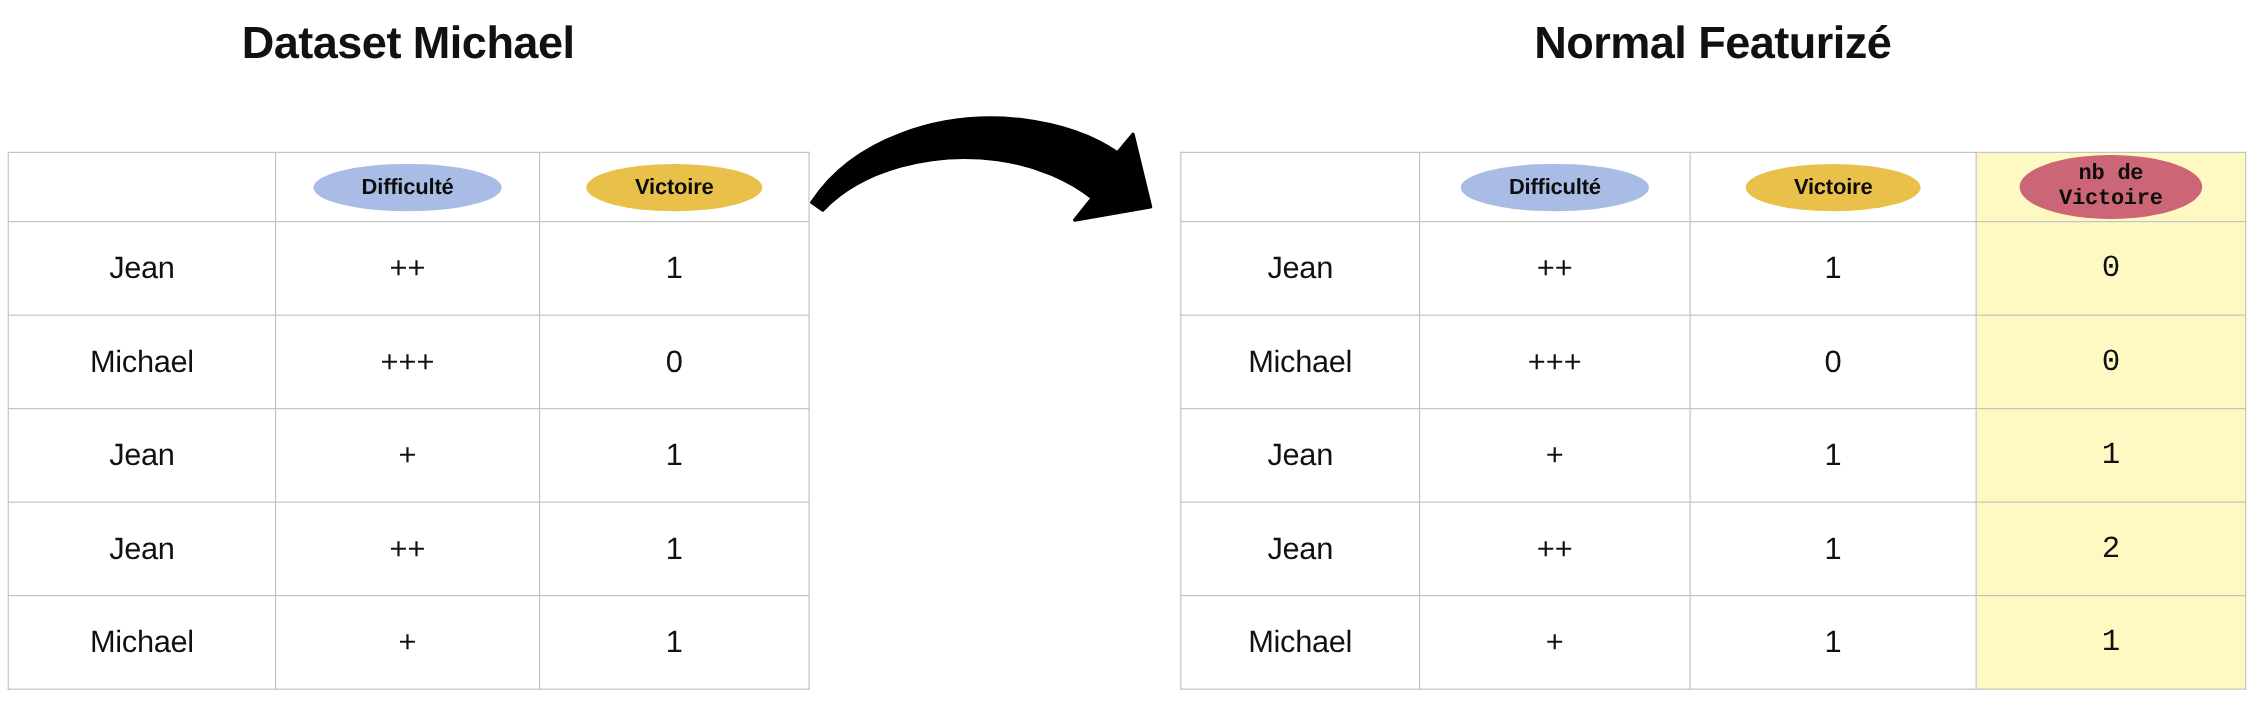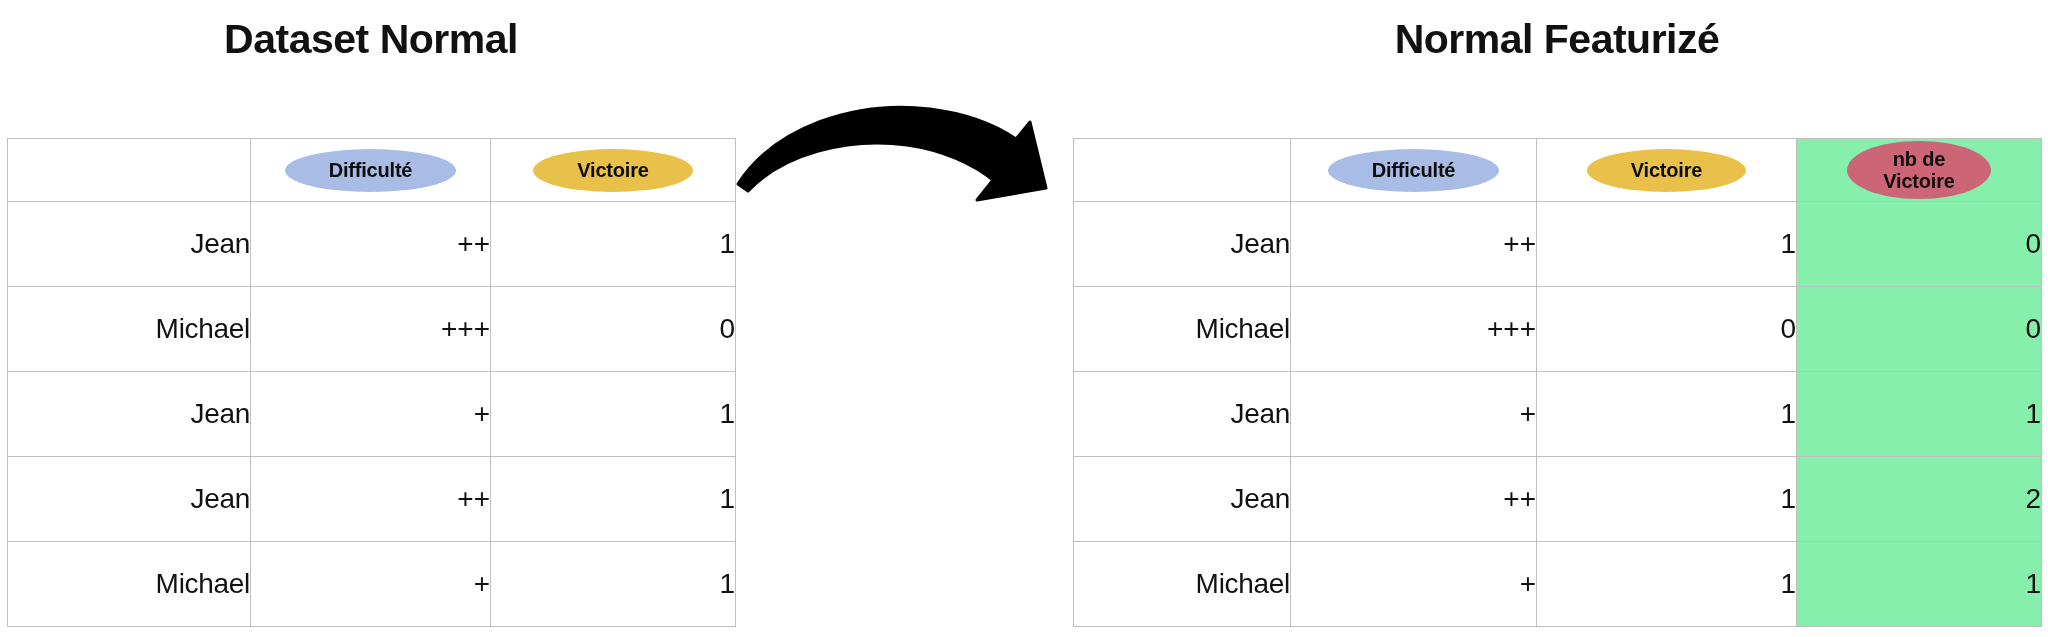--- a/index.html
+++ b/index.html
@@ -55,37 +55,38 @@
     border: 1px solid #bfbfbf;
     padding: 0;
     text-align: center;
     vertical-align: middle;
     font-weight: 400;
     font-size: 28px;
     color: #111111;
   }
 
   table.ds tr.header-row td { height: 62px; margin-top: 40px; }
-  table.ds tr.data-row  td { height: 84px; text-align: right; }
+  table.ds tr.data-row  td { height: 84px; }
 
   td.name-cell {
     text-align: left;
     padding-left: 16px;
     font-weight: 700;
     font-size: 30px;
     letter-spacing: -0.3px;
     vertical-align: top;
     padding-top: 14px;
   }
   td.val-cell {
     vertical-align: top;
     padding-top: 16px;
   }
   td.highlight {
-    background: #86efac;
+    background: #fef9c3;
+    font-family: Liberation Mono, monospace;
   }
 
   
   #table-left  col.c-name { width: 243px; }
   #table-left  col.c-diff { width: 240px; }
   #table-left  col.c-vict { width: 245px; }
 
   #table-right col.c-name { width: 217px; }
   #table-right col.c-diff { width: 246px; }
   #table-right col.c-vict { width: 260px; }
@@ -125,21 +126,21 @@
     top: 92px;
     width: 330px;
     height: 130px;
   }
 </style>
 </head>
 <body>
 
 <div class="panel" id="panel-left">
 
-  <div class="panel-title">Dataset Normal</div>
+  <div class="panel-title">Dataset Michael</div>
 
   <table class="ds" id="table-left">
     <colgroup>
       <col class="c-name">
         <col class="c-diff">
         <col class="c-vict">
     </colgroup>
     <tbody>
       <tr class="header-row">
         <td></td>

